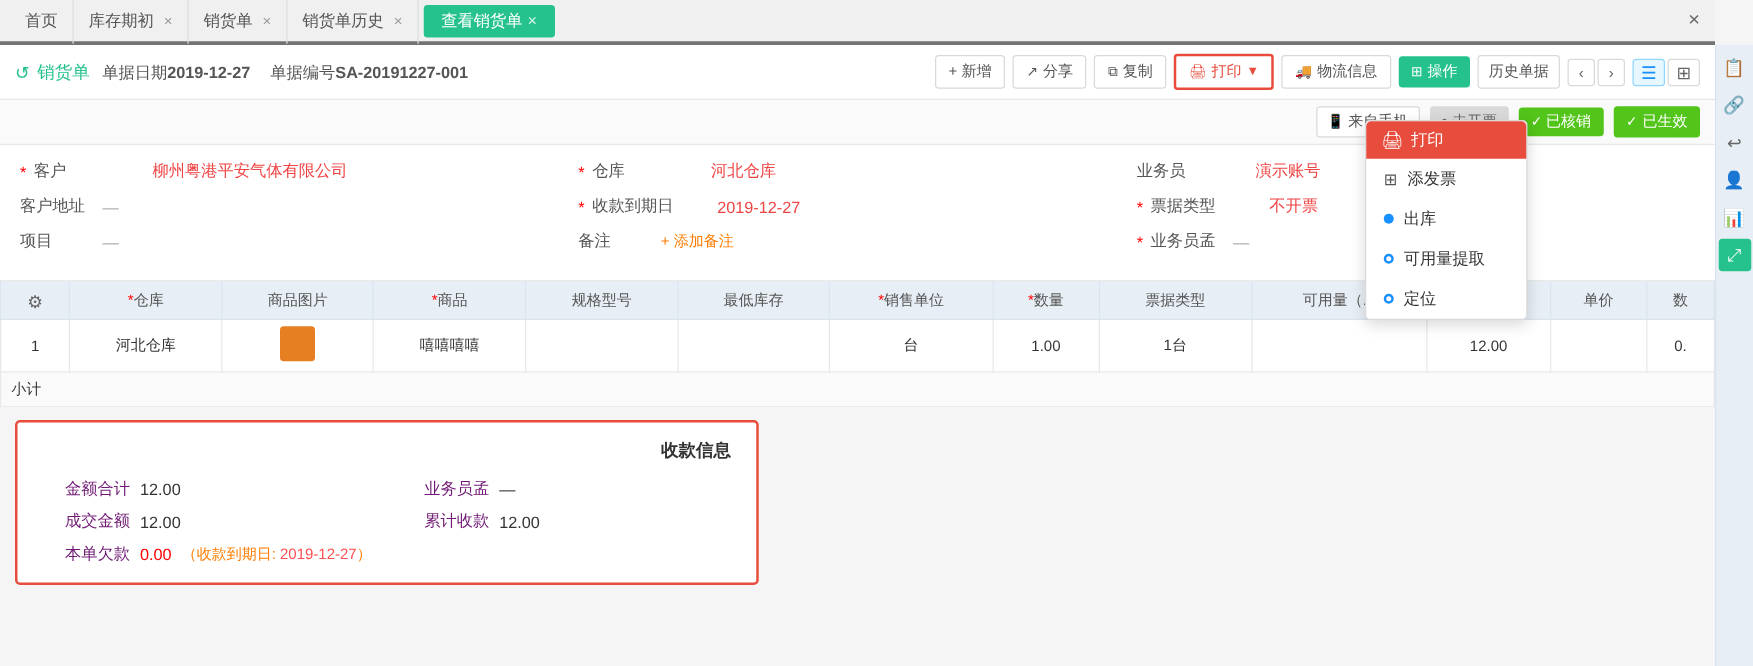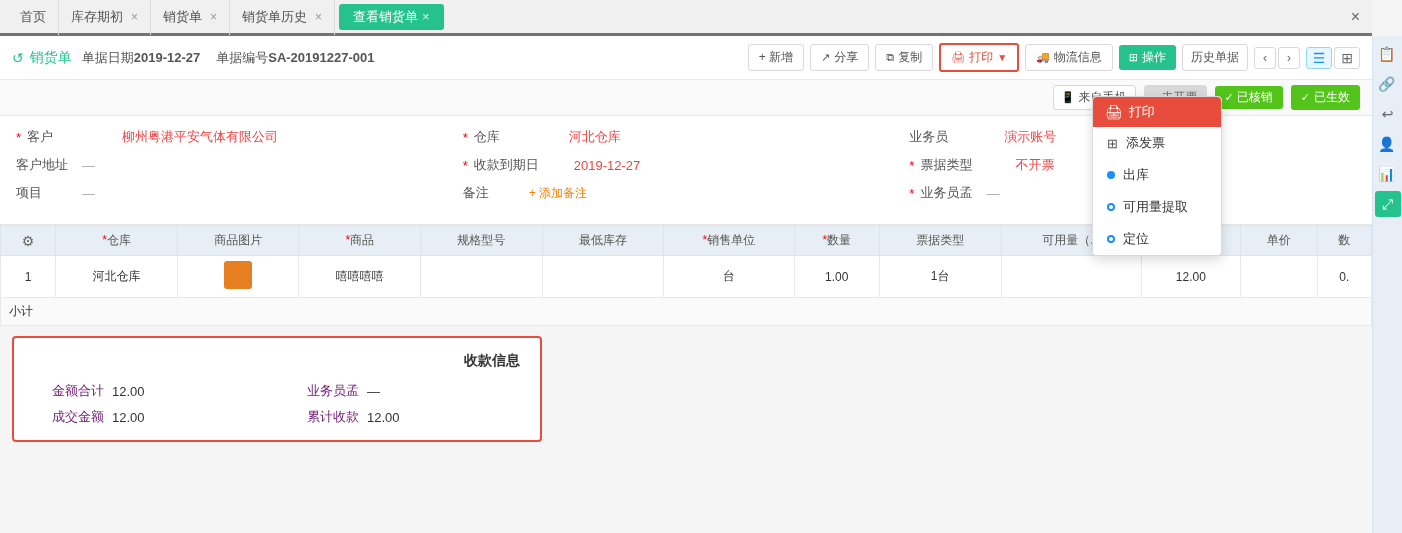--- a/index.html
+++ b/index.html
@@ -349,20 +349,25 @@
           <span class="payment-value">—</span>
         </div>
         <div class="payment-item">
           <span class="payment-label">成交金额</span>
           <span class="payment-value">12.00</span>
         </div>
         <div class="payment-item">
           <span class="payment-label">累计收款</span>
           <span class="payment-value">12.00</span>
         </div>
+        <div class="payment-item">
+          <span class="payment-label">本单欠款</span>
+          <span class="payment-value red">0.00</span>
+          <span style="color:#ff7d00; font-size:12px;">（收款到期日: <span style="color:#ff4d4f;">2019-12-27</span>）</span>
+        </div>
       </div>
     </div>
   </div>
 </div>
 
 <div class="dropdown-menu">
   <div class="dropdown-menu-header">
     <span style="font-size:14px;">🖨</span>
     <span>打印</span>
   </div>

